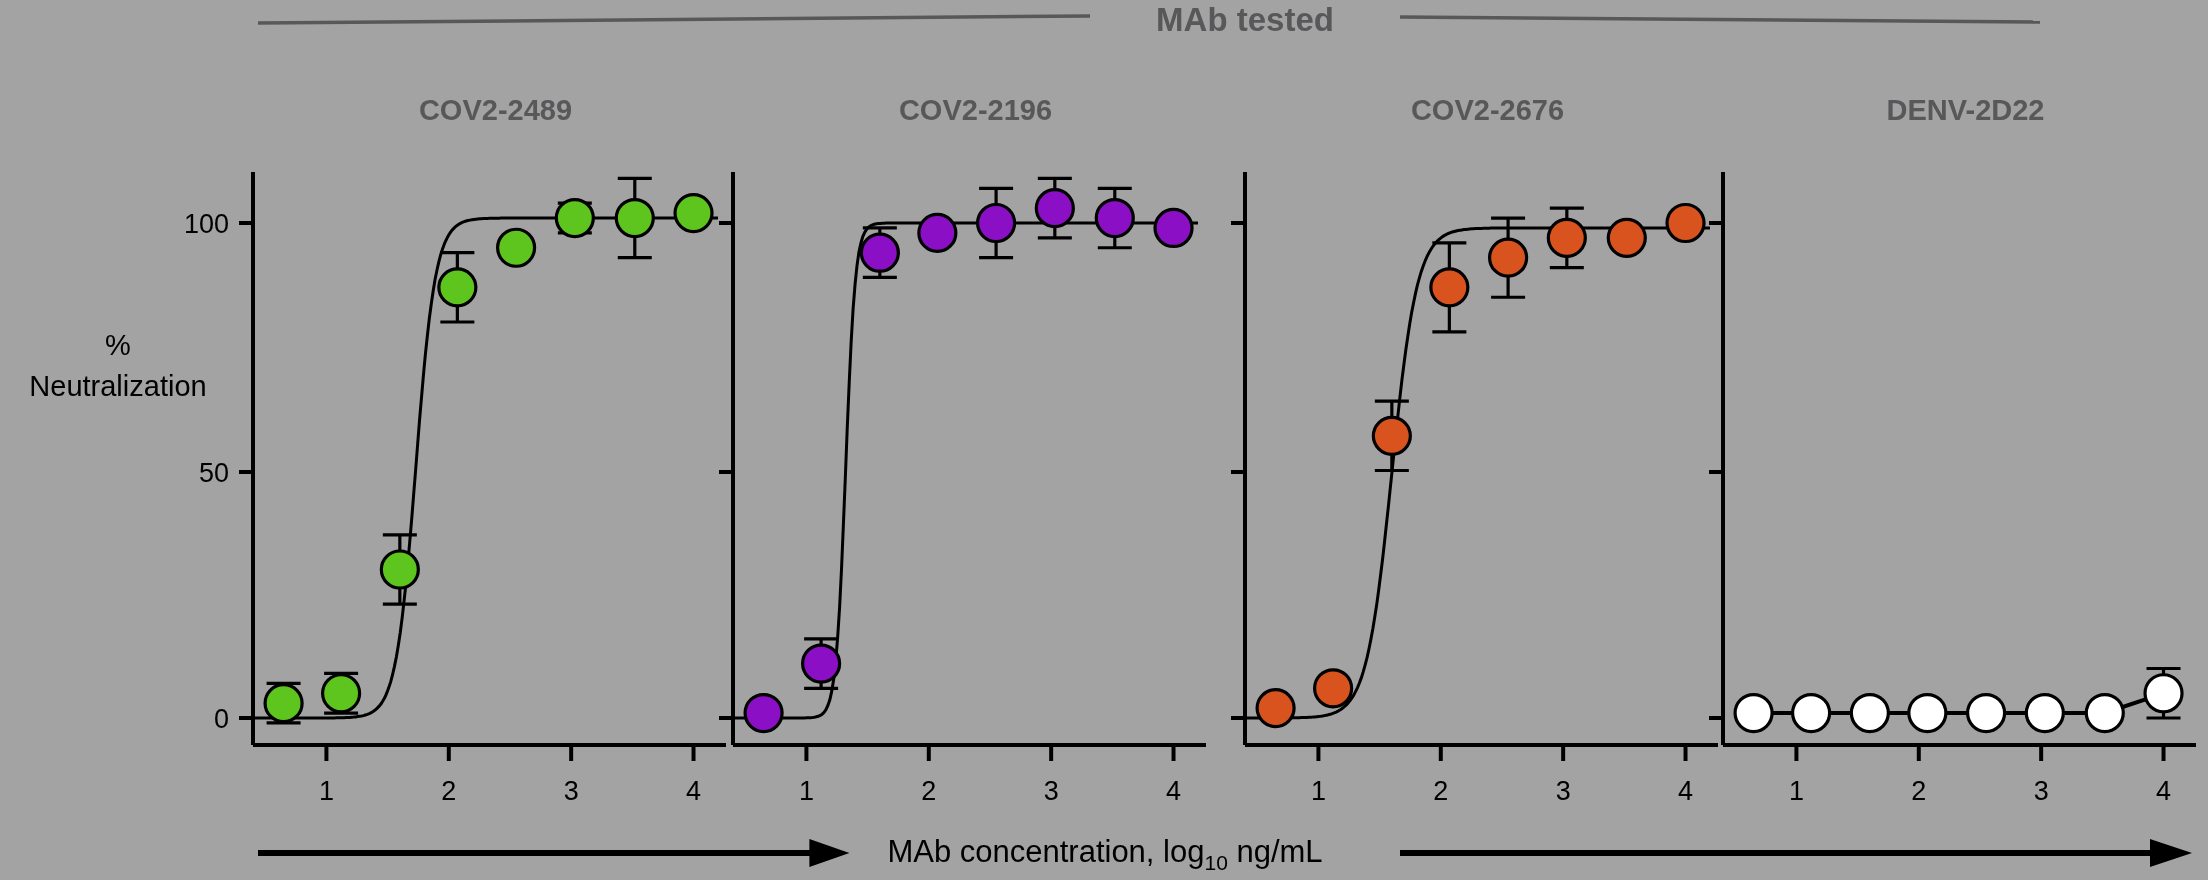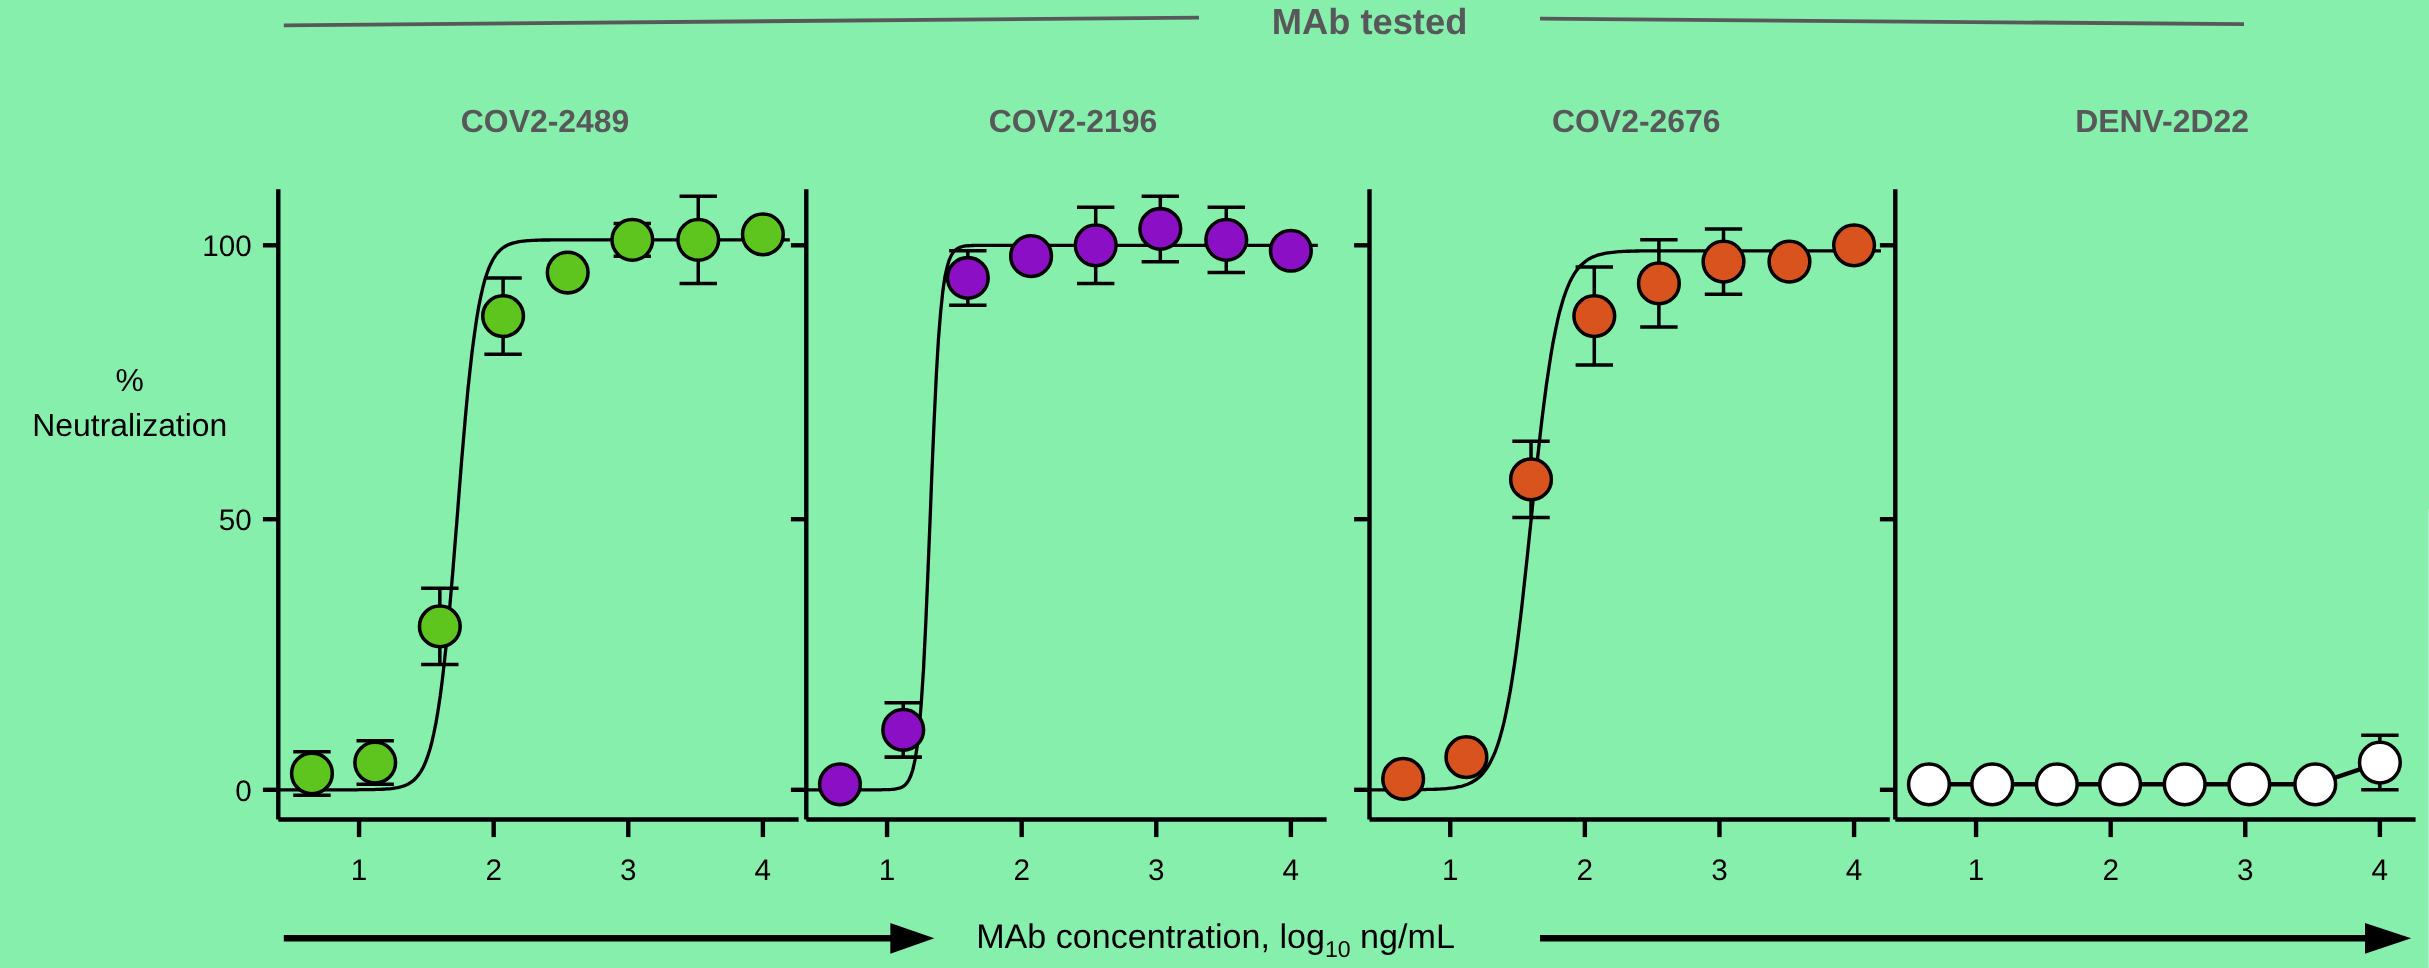--- a/index.html
+++ b/index.html
@@ -1,17 +1,17 @@
 <!DOCTYPE html>
 <html><head>
 <meta charset="utf-8">
 <style>
   html,body{margin:0;padding:0;background:#ffffff;}
   body{width:2208px;height:880px;font-family:"Liberation Sans",sans-serif;overflow:hidden;}
-  #fig{position:relative;width:2208px;height:880px;background:#86efac;}
+  #fig{position:relative;width:2208px;height:880px;background:#a3a3a3;}
   svg{display:block;}
   .ttl{font-family:"Liberation Sans",sans-serif;font-weight:bold;font-size:29px;fill:#58585a;}
   .grp{font-family:"Liberation Sans",sans-serif;font-weight:bold;font-size:33px;fill:#58585a;}
   .tick{font-family:"Liberation Sans",sans-serif;font-size:27px;fill:#000;}
   .ylab{font-family:"Liberation Sans",sans-serif;font-size:29px;fill:#000;}
   .xlab{font-family:"Liberation Sans",sans-serif;font-size:31px;fill:#000;}
   .sub{font-family:"Liberation Sans",sans-serif;font-size:21px;fill:#000;}
 </style>
 </head>
 <body>

